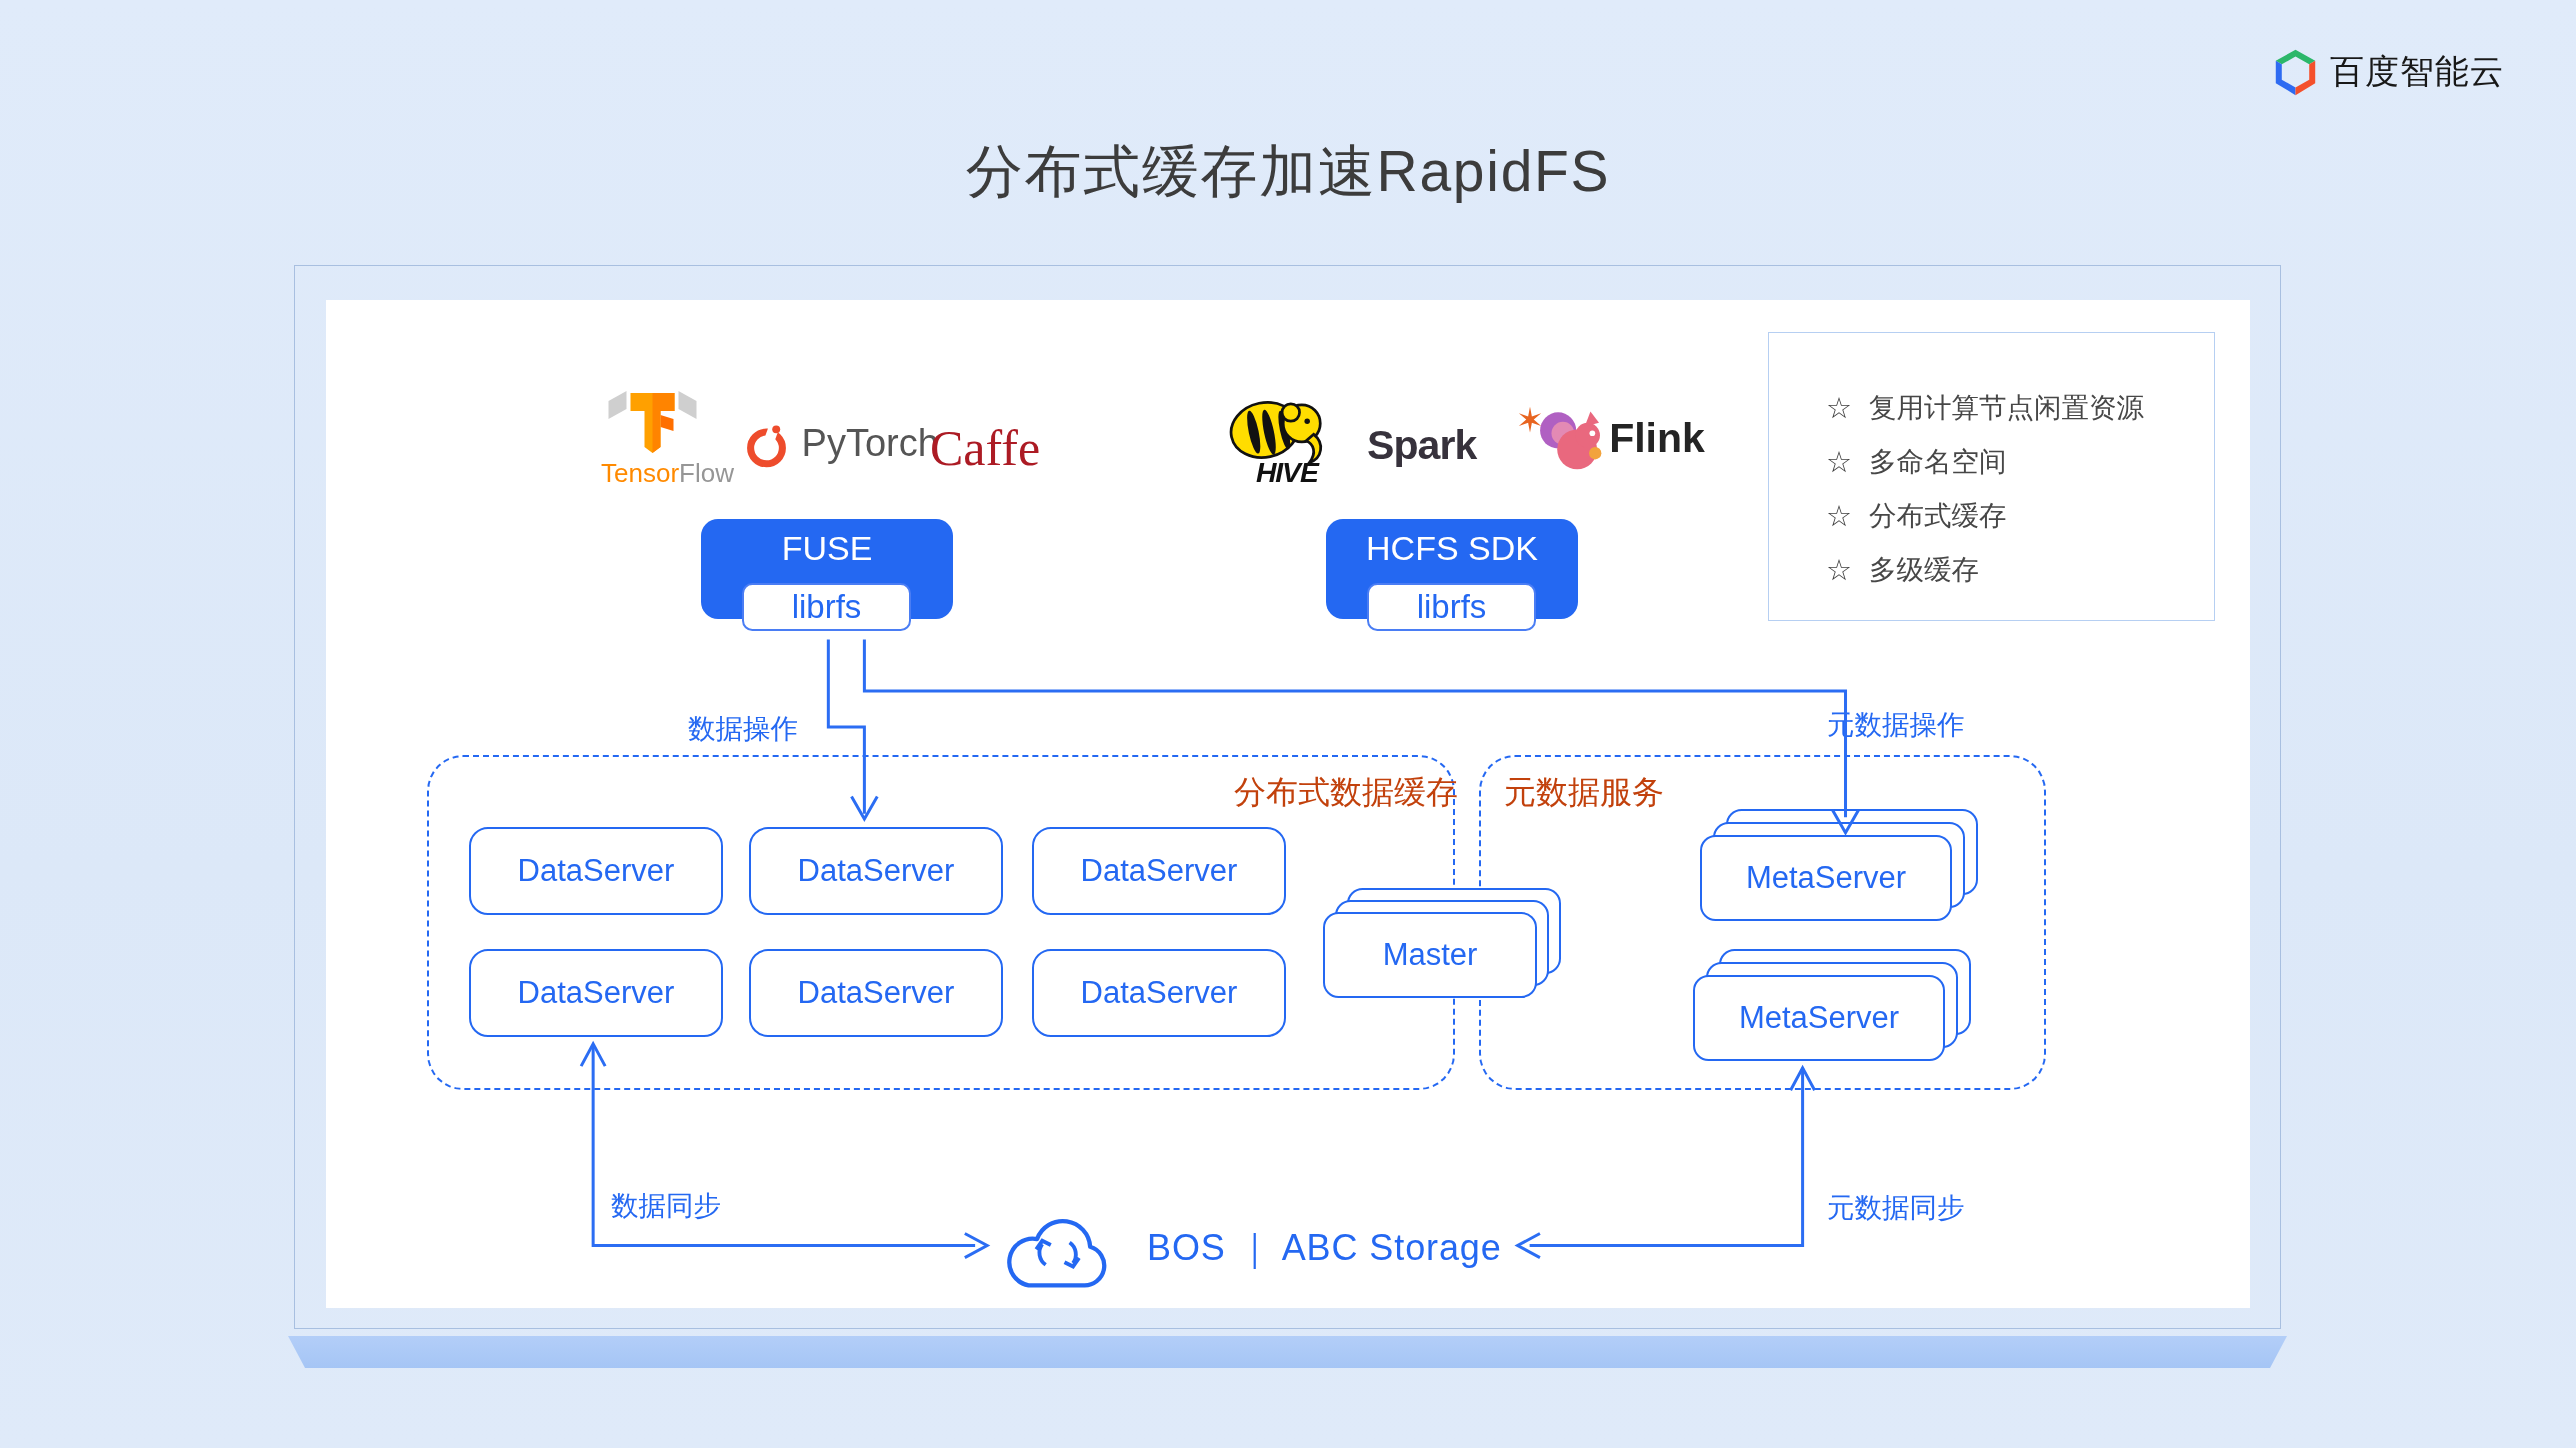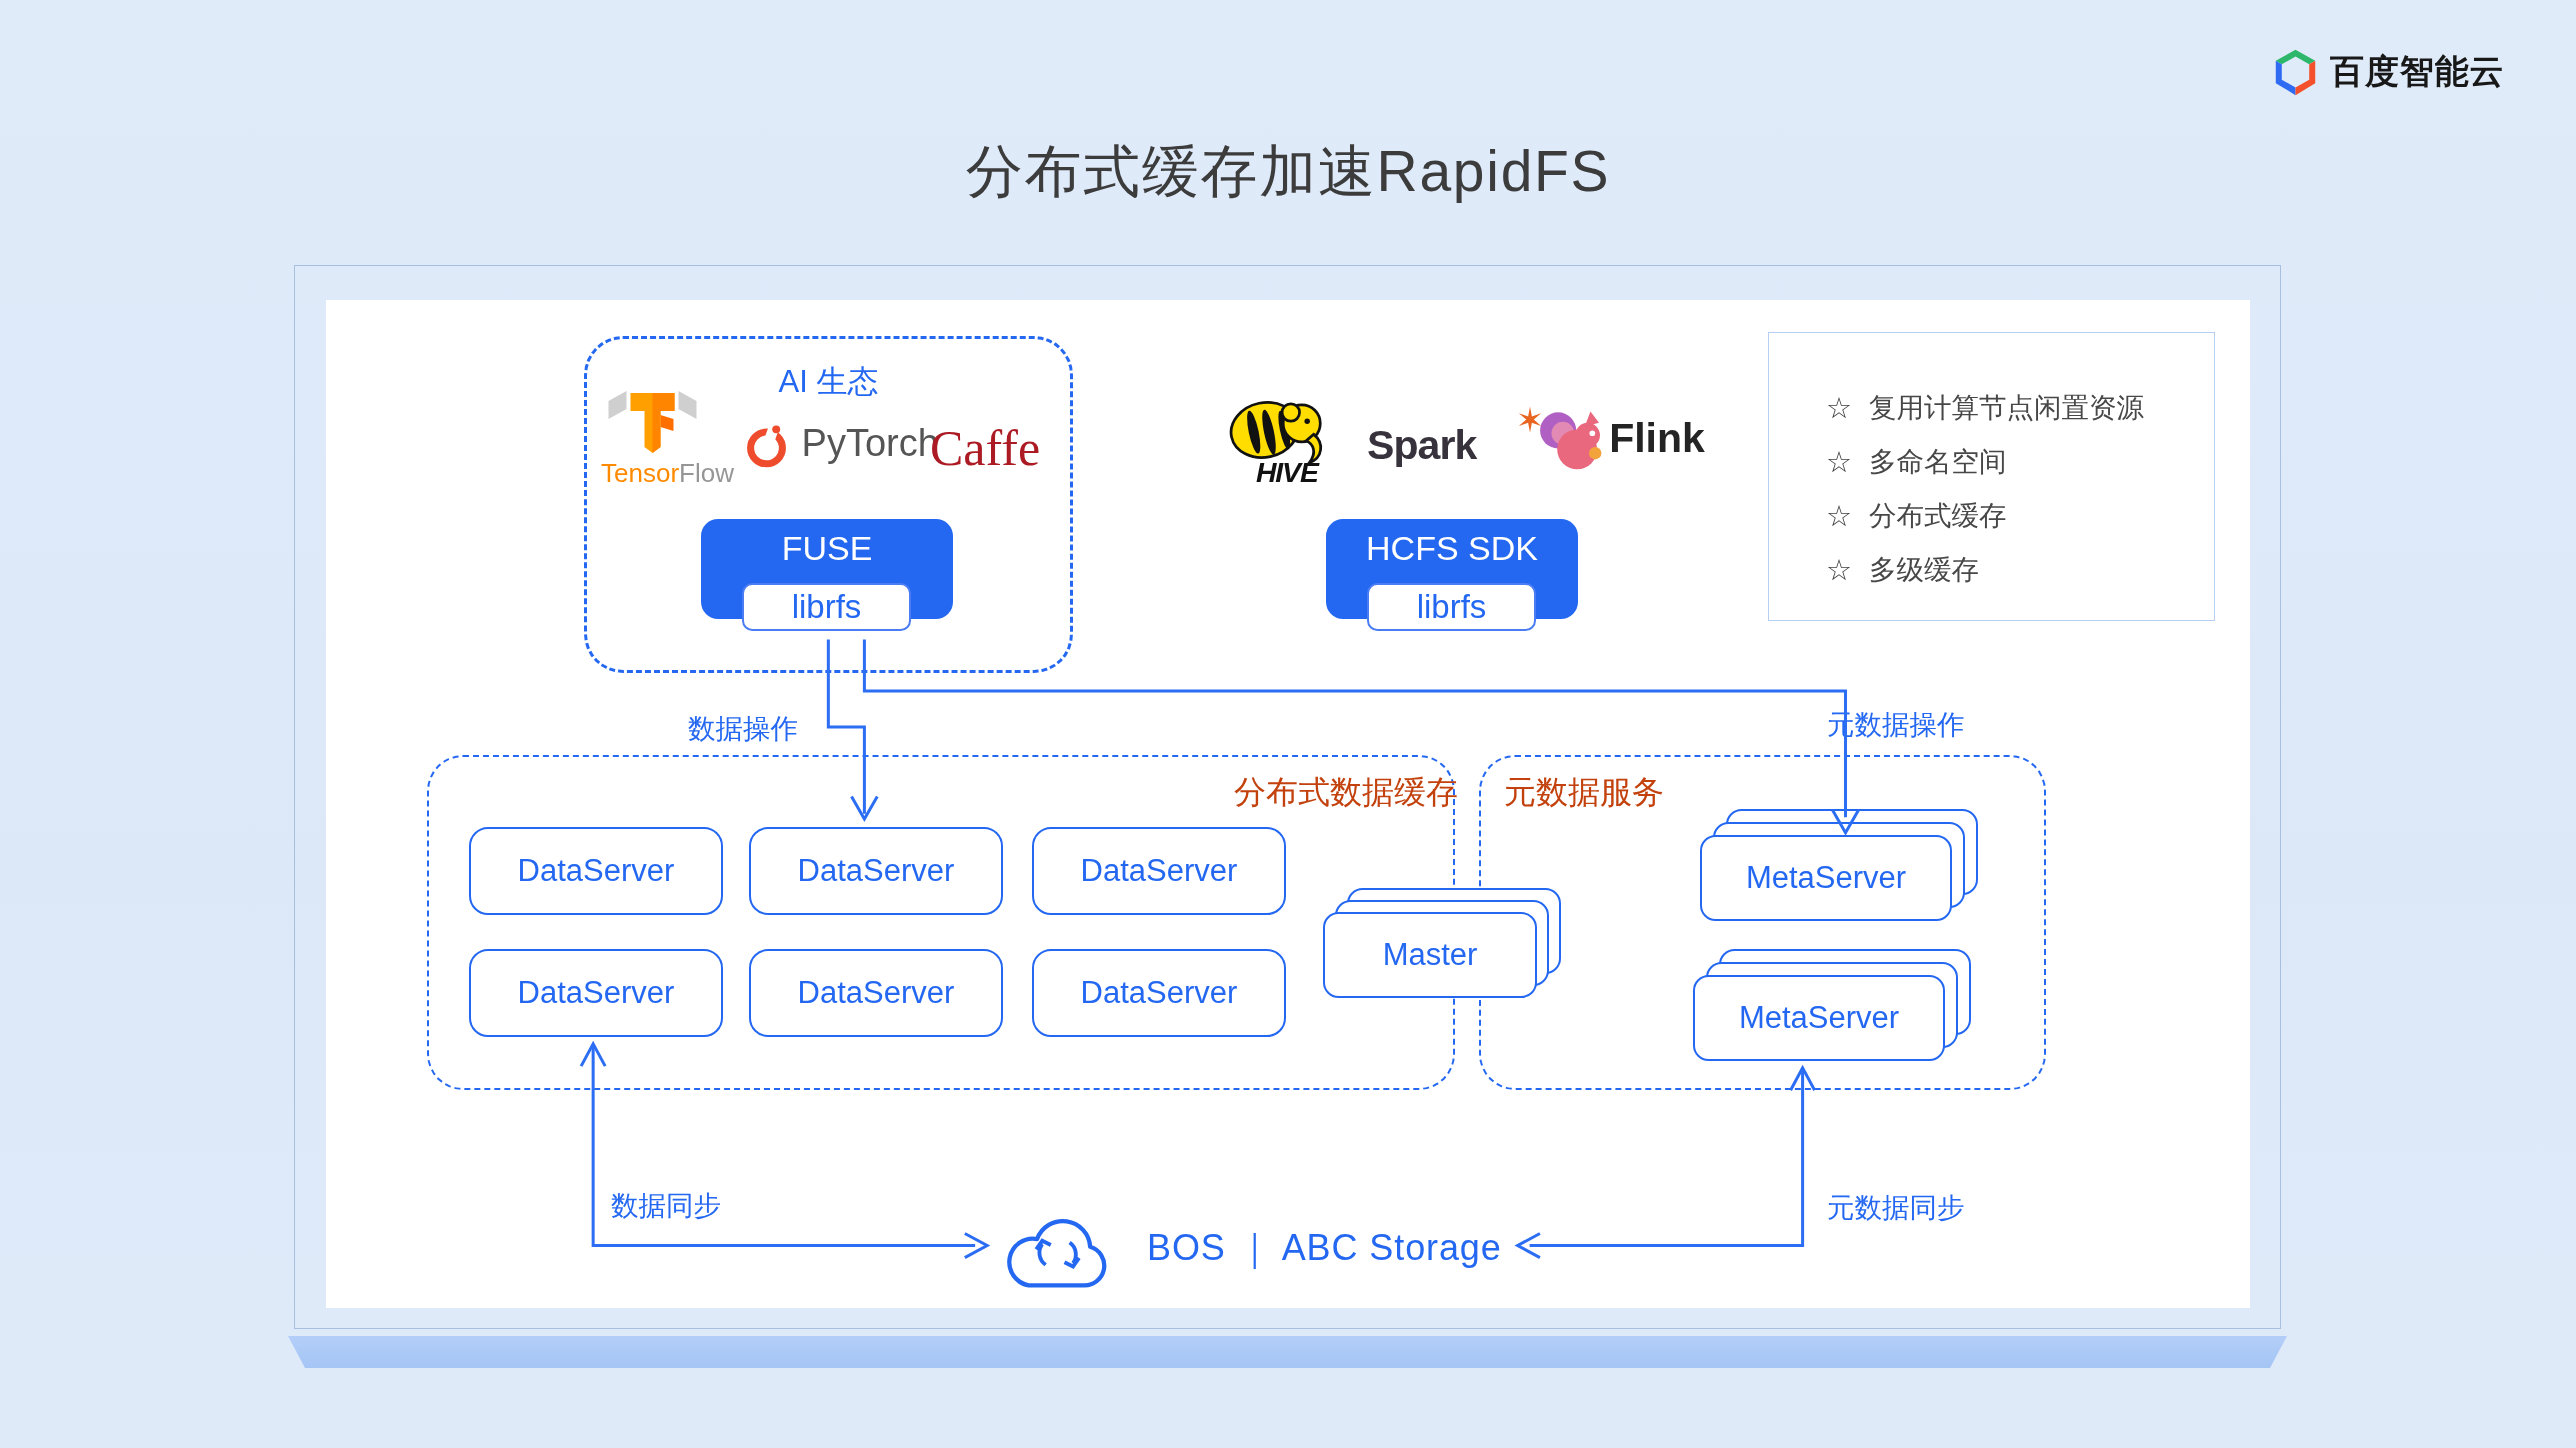--- a/index.html
+++ b/index.html
@@ -6,21 +6,21 @@
   body{
     width:2576px;height:1449px;overflow:hidden;
     background:linear-gradient(180deg,#e0ebfa 0%,#dce8f8 60%,#dfeaf9 100%);
     font-family:"Liberation Sans","DejaVu Sans",sans-serif;
     -webkit-font-smoothing:antialiased;
   }
   .stage{position:relative;width:2576px;height:1449px;}
   .abs{position:absolute;}
   
   .brand{position:absolute;left:2273px;top:48px;display:flex;align-items:center;gap:12px;}
-  .brand-name{font-size:34px;font-weight:bold;color:#181818;letter-spacing:0.9px;}
+  .brand-name{font-size:34px;font-weight:normal;color:#181818;letter-spacing:0.9px;}
   .title{position:absolute;left:0;top:134px;width:100%;text-align:center;
          font-size:57px;font-weight:500;color:#3c3c3c;letter-spacing:1.7px;}
   .frame{position:absolute;left:294px;top:265px;width:1987px;height:1064px;
          border:1.7px solid #a8bfe0;box-sizing:border-box;}
   .panel{position:absolute;left:326px;top:300px;width:1924px;height:1008px;background:#ffffff;}
   .stand{position:absolute;left:288px;top:1336px;width:1999px;height:32px;
          background:linear-gradient(180deg,#b3cef8,#a5c5f5);
          clip-path:polygon(0 0,100% 0,calc(100% - 17px) 100%,17px 100%);}
   
   .eco{position:absolute;border:3.4px dashed #2468f2;border-radius:39px;box-sizing:border-box;background:#fff;}
@@ -74,23 +74,20 @@
     </svg>
     <span class="brand-name">百度智能云</span>
   </div>
 
   <div class="title">分布式缓存加速RapidFS</div>
 
   <div class="frame"></div>
   <div class="panel"></div>
   <div class="stand"></div>
 
-  <div class="eco" style="left:584px;top:336px;width:489px;height:337px;">
-    <div class="eco-label">AI 生态</div>
-  </div>
 
   <div class="abs" style="left:601px;top:383px;width:129px;">
     <svg width="103" height="70" viewBox="0 0 100 70">
       <polygon points="6,18 24,8 24,26 6,36" fill="#cfcfcf"></polygon>
       <polygon points="94,18 76,8 76,26 94,36" fill="#cfcfcf"></polygon>
       <polygon points="28,10 72,10 72,28 58,28 58,64 50,70 42,64 42,28 28,28" fill="#ffa000"></polygon>
       <polygon points="58,32 71,36 71,48 58,44" fill="#ff6f00"></polygon>
       <polygon points="50,10 72,10 72,28 58,28 58,64 50,70" fill="#ff8400"></polygon>
     </svg>
     <div class="tf-text"><span class="t1">Tensor</span><span class="t2">Flow</span></div>

